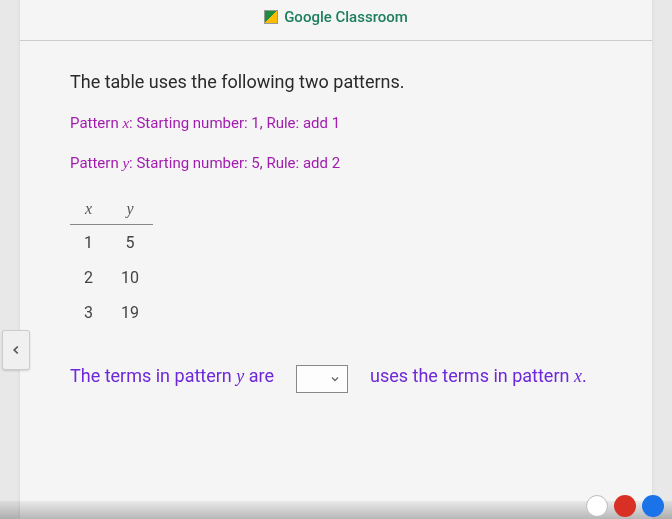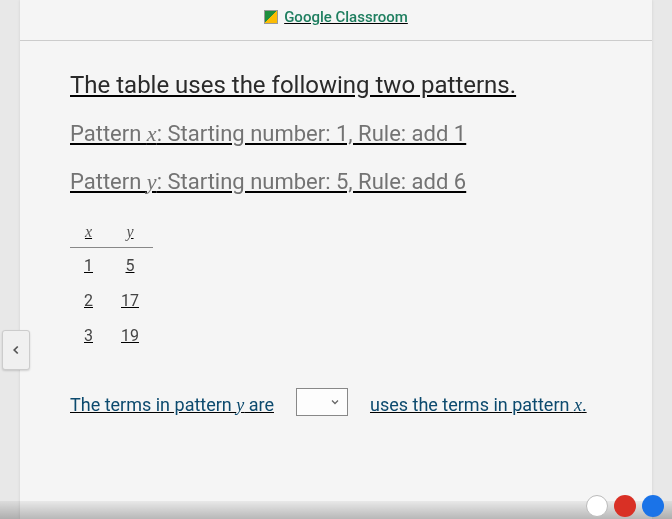--- a/index.html
+++ b/index.html
@@ -14,21 +14,20 @@
       height: 519px;
       overflow: hidden;
       position: relative;
     }
     .page {
       background: #f5f5f5;
       margin: 0 20px;
       min-height: 100%;
       padding: 0;
       box-shadow: 0 0 3px rgba(0,0,0,0.1);
-      text-decoration: underline;
     }
     .share-bar {
       display: flex;
       justify-content: center;
       gap: 30px;
       padding: 8px 0 14px 0;
       border-bottom: 1px solid #ccc;
     }
     .share-link {
       display: flex;
@@ -47,28 +46,28 @@
     }
     .mt-icon {
       width: 16px;
       height: 16px;
     }
     .content {
       padding: 30px 50px 20px 50px;
       color: #333;
     }
     .intro {
-      font-size: 24px;
+      font-size: 18px;
       margin-bottom: 22px;
       color: #2a2a2a;
     }
     .pattern-line {
-      font-size: 22px;
+      font-size: 15px;
       margin-bottom: 22px;
-      color: #737373;
+      color: #a21caf;
     }
     .var {
       font-style: italic;
       font-family: Georgia, serif;
     }
     .data-table {
       margin-top: 10px;
       margin-bottom: 35px;
       border-collapse: collapse;
     }
@@ -83,23 +82,23 @@
       text-align: center;
     }
     .data-table td {
       font-size: 16px;
       color: #444;
       padding: 8px 14px;
       text-align: center;
     }
     .answer-line {
       font-size: 18px;
-      color: #0c4a6e;
-      display: flex;
-      align-items: flex-end;
+      color: #6d28d9;
+      display: flex;
+      align-items: flex-start;
       flex-wrap: wrap;
       gap: 22px;
     }
     .dropdown {
       display: inline-flex;
       align-items: center;
       justify-content: flex-end;
       width: 52px;
       height: 28px;
       border: 1.5px solid #888;
@@ -172,38 +171,38 @@
   </div>
 
   <div class="content">
     <p class="intro">The table uses the following two patterns.</p>
 
     <p class="pattern-line">
       <span>Pattern </span><span class="var">x</span><span>: Starting number: 1, Rule: add 1</span>
     </p>
 
     <p class="pattern-line">
-      <span>Pattern </span><span class="var">y</span><span>: Starting number: 5, Rule: add 6</span>
+      <span>Pattern </span><span class="var">y</span><span>: Starting number: 5, Rule: add 2</span>
     </p>
 
     <table class="data-table">
       <thead>
         <tr>
           <th>x</th>
           <th>y</th>
         </tr>
       </thead>
       <tbody>
         <tr>
           <td>1</td>
           <td>5</td>
         </tr>
         <tr>
           <td>2</td>
-          <td>17</td>
+          <td>10</td>
         </tr>
         <tr>
           <td>3</td>
           <td>19</td>
         </tr>
       </tbody>
     </table>
 
     <div class="answer-line">
       <span><span>The terms in pattern </span><span class="var">y</span><span> are</span></span>

